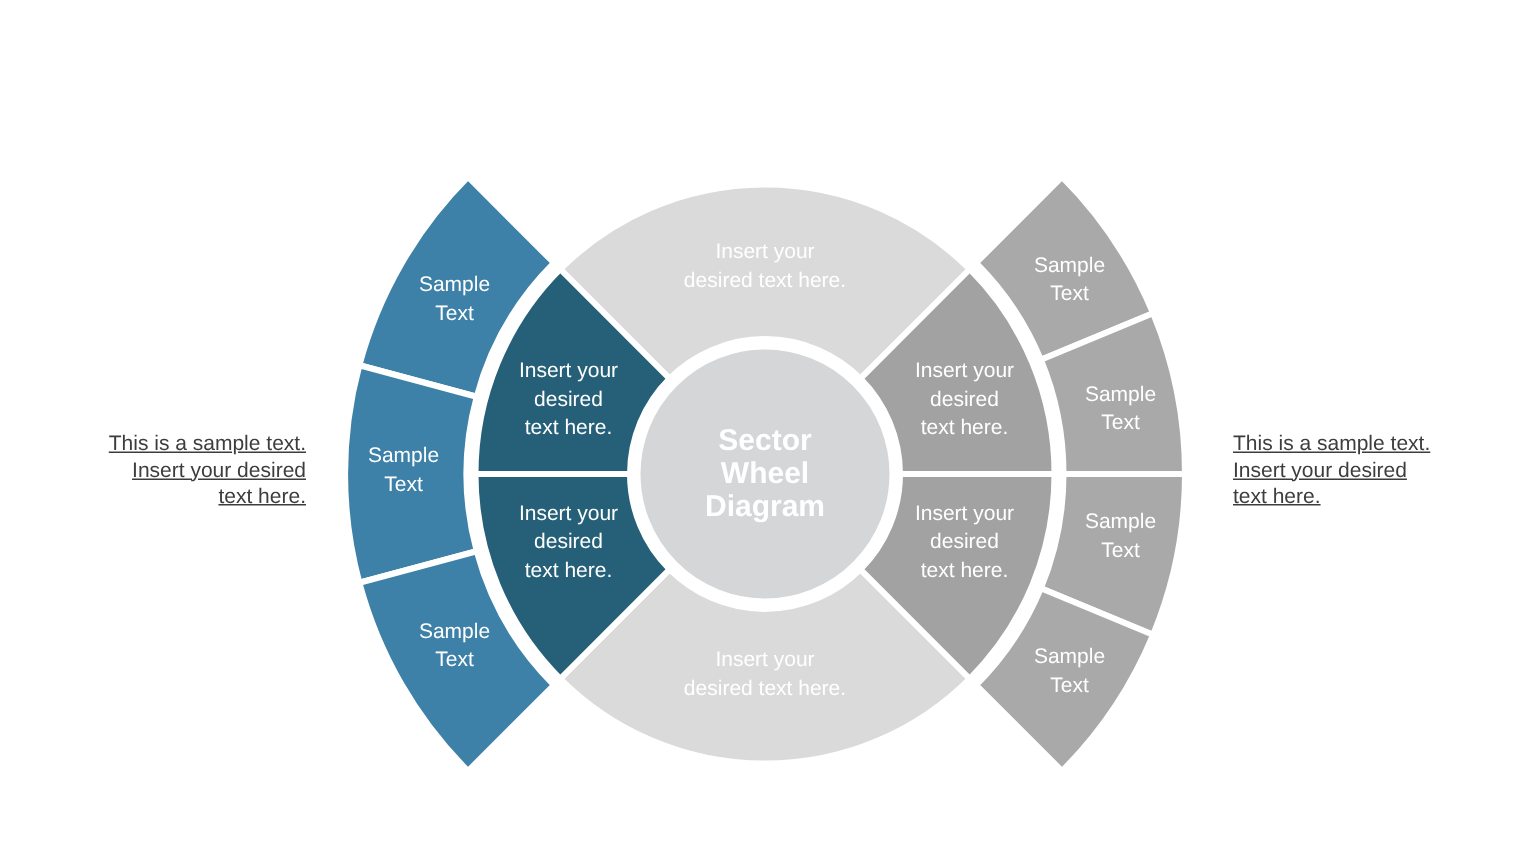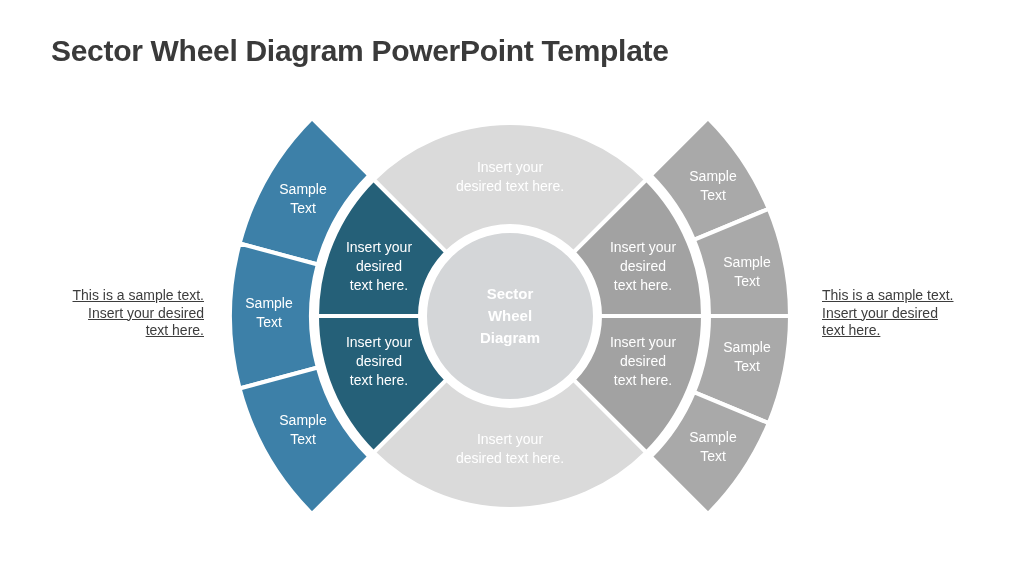--- a/index.html
+++ b/index.html
@@ -16,34 +16,33 @@
     font-size:30px; font-weight:600; letter-spacing:-0.3px;
     color:#3a3a3a; white-space:nowrap;
   }
   .diagram { position:absolute; inset:0; }
   .diagram svg { position:absolute; left:0; top:0; }
   .lbl {
     position:absolute; transform:translate(-50%,-50%);
     color:#ffffff; font-size:14px; line-height:19px;
     text-align:center; white-space:nowrap; pointer-events:none;
   }
-  .lbl.center-lbl { font-weight:bold; font-size:15px; line-height:22px; }
+  .lbl.center-lbl { font-weight:bold; font-size:20px; line-height:22px; }
   .side-note {
     position:absolute; width:168px;
     color:#3d3d3d; font-size:14px; line-height:17.5px;text-decoration:underline;
   }
   .side-note.left-note  { left:36px;  top:287px; text-align:right; }
   .side-note.right-note { left:822px; top:287px; text-align:left; }
 </style>
 </head>
 <body>
 
 <div class="slide">
 
-  <h1 class="title">Sector Wheel Diagram PowerPoint Template</h1>
 
   <div class="diagram">
 
     <svg width="1024" height="576" viewBox="0 0 1024 576">
       <g stroke-width="4" stroke-linejoin="round">
 
         <path stroke="#ffffff" d="M 646.5 179.5 A 193 193 0 0 0 373.5 179.5 L 446.4 252.4 A 90 90 0 0 1 573.6 252.4 Z" fill="#dadada"></path>
         <path stroke="#ffffff" d="M 373.5 452.5 A 193 193 0 0 0 646.5 452.5 L 573.6 379.6 A 90 90 0 0 1 446.4 379.6 Z" fill="#dadada"></path>
 
         <path stroke="#ffffff" d="M 373.5 179.5 A 193 193 0 0 0 317 316 L 420 316 A 90 90 0 0 1 446.4 252.4 Z" fill="#256078"></path>

